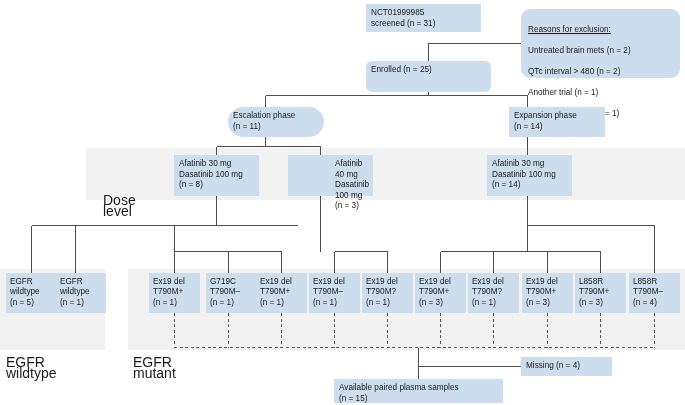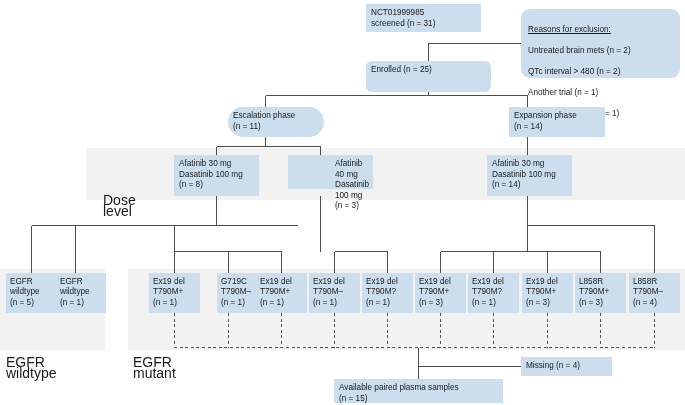--- a/index.html
+++ b/index.html
@@ -136,21 +136,21 @@
   <div class="box" style="left:509px;top:107px;width:96px;height:30px;">Expansion phase
 (n = 14)</div>
 
   <div class="plainlabel" style="left:103px;top:160px;width:60px;">Dose
 level</div>
 
   <div class="box" style="left:174px;top:155px;width:85px;height:41px;">Afatinib 30 mg
 Dasatinib 100 mg
 (n = 8)</div>
 
-  <div class="box" style="left:288px;top:155px;width:85px;height:34px;padding-left:47px;">Afatinib 40 mg
+  <div class="box" style="left:288px;top:155px;width:85px;height:41px;padding-left:47px;">Afatinib 40 mg
 Dasatinib 100 mg
 (n = 3)</div>
 
   <div class="box" style="left:487px;top:155px;width:85px;height:41px;">Afatinib 30 mg
 Dasatinib 100 mg
 (n = 14)</div>
 
   <div class="plainlabel" style="left:6px;top:322px;width:70px;">EGFR
 wildtype</div>
 
@@ -161,21 +161,21 @@
 wildtype
 (n = 5)</div>
 
   <div class="box narrow" style="left:56px;top:273px;width:50px;height:40px;">EGFR
 wildtype
 (n = 1)</div>
 
   <div class="box narrow" style="left:149px;top:273px;width:51px;height:40px;">Ex19 del
 T790M+
 (n = 1)</div>
-  <div class="box narrow" style="left:217px;top:273px;width:51px;height:40px;">G719C
+  <div class="box narrow" style="left:206px;top:273px;width:51px;height:40px;">G719C
 T790M–
 (n = 1)</div>
   <div class="box narrow" style="left:256px;top:273px;width:51px;height:40px;">Ex19 del
 T790M+
 (n = 1)</div>
   <div class="box narrow" style="left:309px;top:273px;width:51px;height:40px;">Ex19 del
 T790M–
 (n = 1)</div>
   <div class="box narrow" style="left:362px;top:273px;width:51px;height:40px;">Ex19 del
 T790M?

